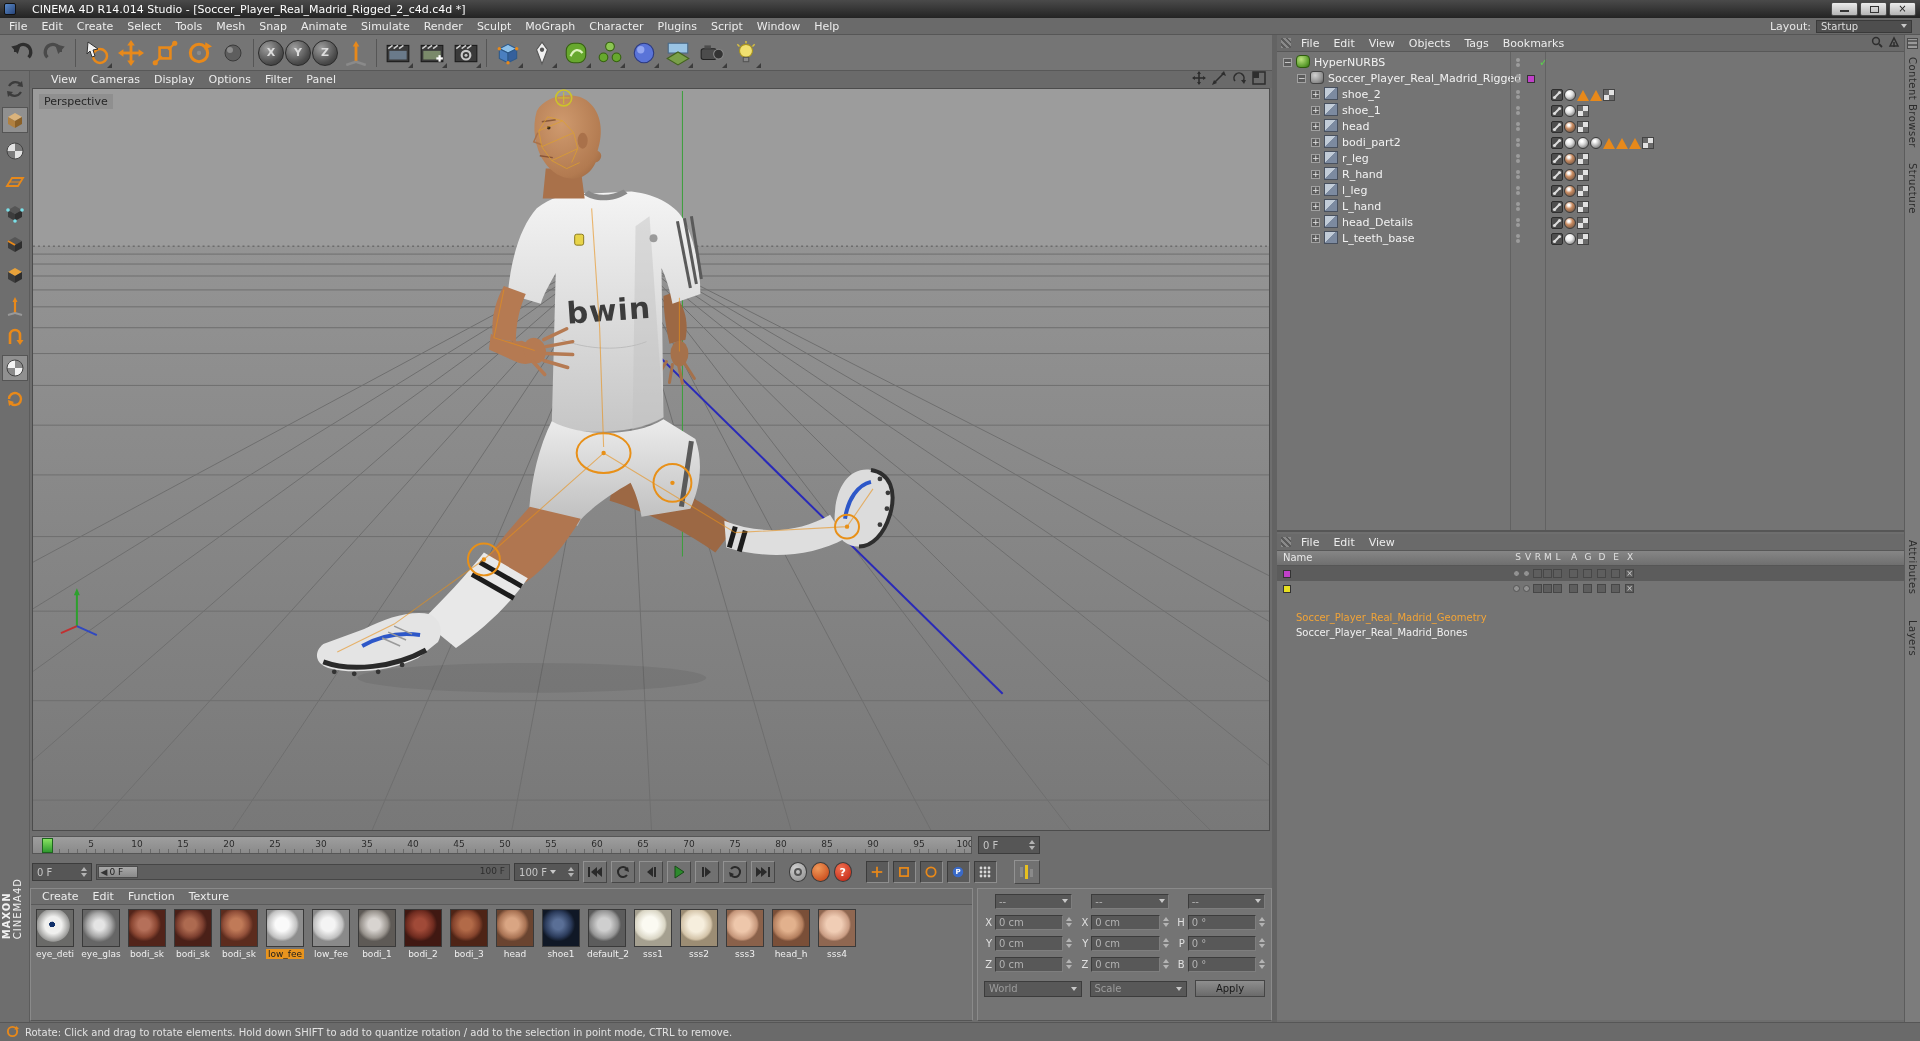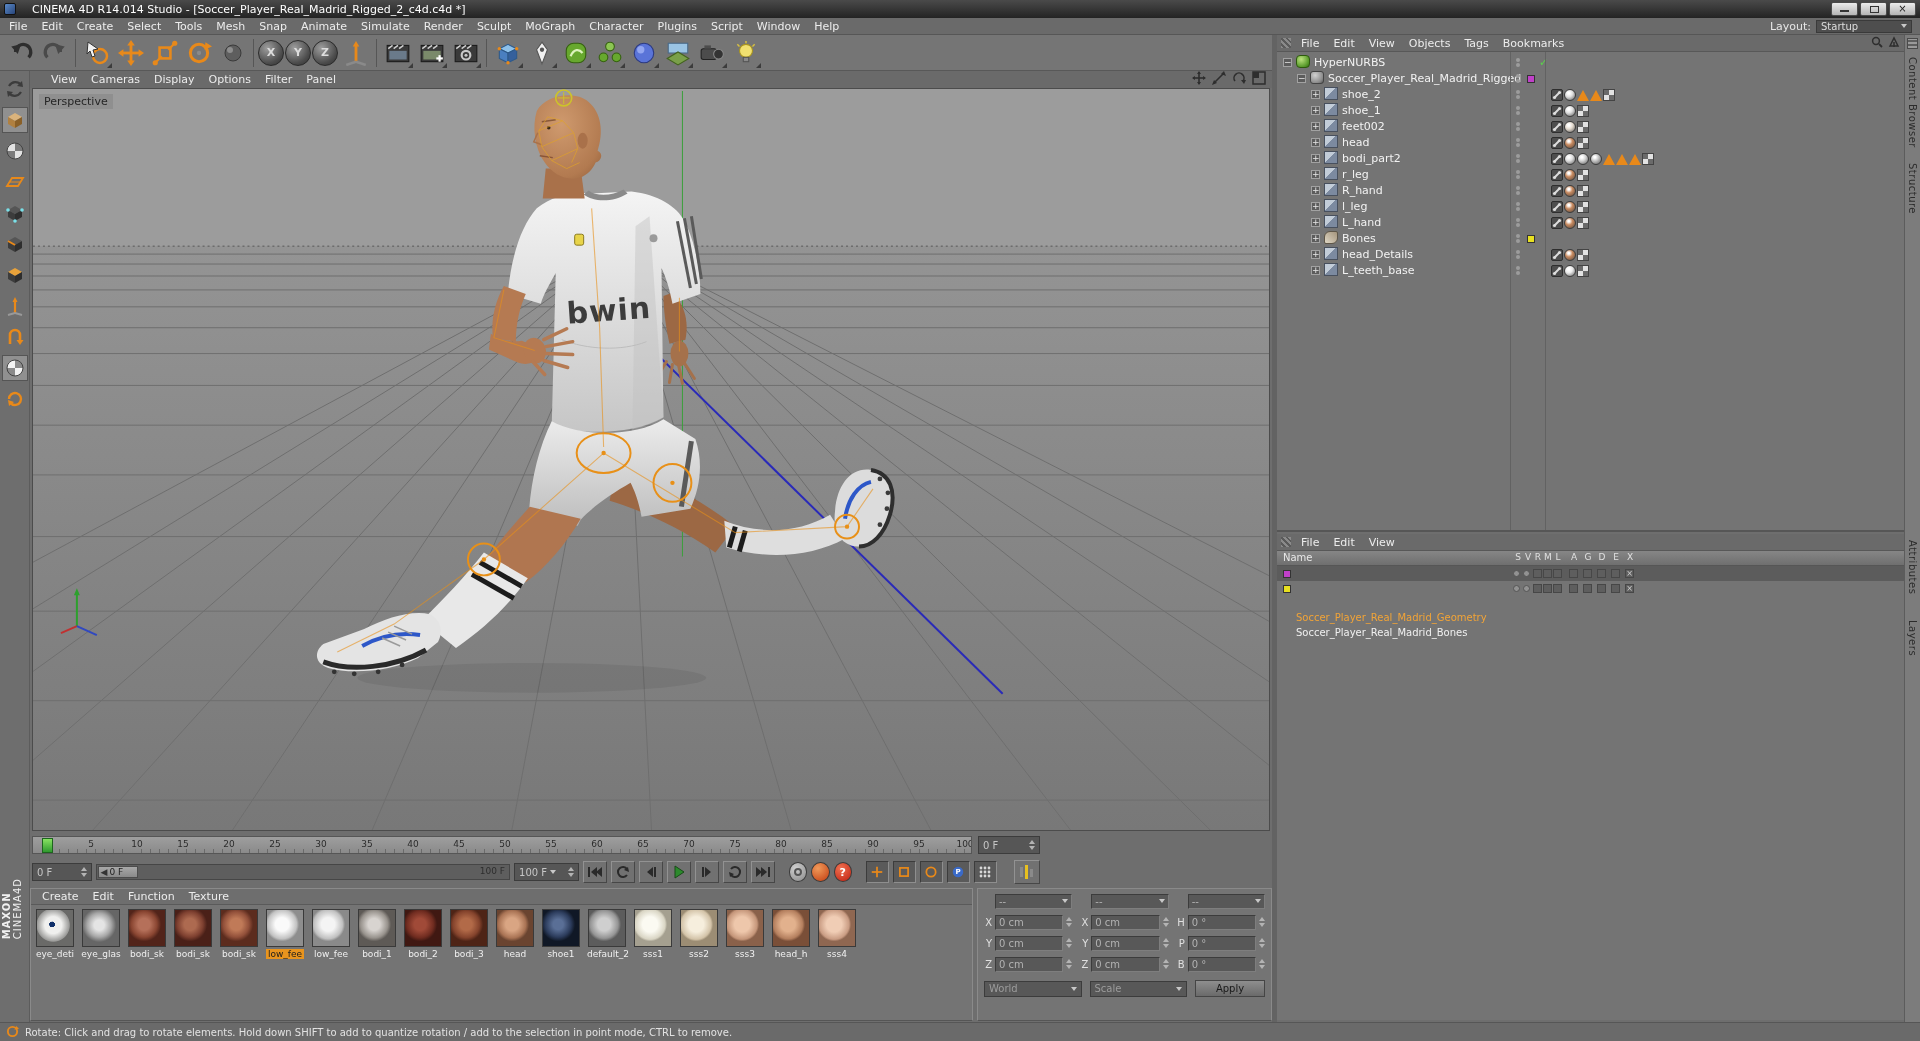--- a/index.html
+++ b/index.html
@@ -1036,34 +1036,20 @@
           <span class="tag tag-bone">
             <svg width="10" height="10" viewBox="0 0 10 10">
               <line x1="2.5" y1="7.5" x2="7.5" y2="2.5" stroke="#ddd" stroke-width="2"></line>
               <circle cx="2.5" cy="7.5" r="1.6" fill="#ddd"></circle>
               <circle cx="7.5" cy="2.5" r="1.6" fill="#ddd"></circle>
             </svg>
           </span>
           <span class="tag tag-sphere" style="background: radial-gradient(circle at 38% 32%, rgb(255, 255, 255) 0px, rgb(255, 255, 255) 10%, rgb(224, 224, 224) 40%, rgb(46, 46, 46) 120%);"></span>
           <span class="tag tag-checker"></span>
         </span></div>
-      <div class="om-row"><span class="om-indent" style="width: 30px;"></span><span class="om-exp">+</span><span class="om-icon oi-mesh"></span><span class="om-name">feet002</span><span class="om-dots">
-          <i></i>
-          <i></i>
-        </span><span class="om-tags">
-          <span class="tag tag-bone">
-            <svg width="10" height="10" viewBox="0 0 10 10">
-              <line x1="2.5" y1="7.5" x2="7.5" y2="2.5" stroke="#ddd" stroke-width="2"></line>
-              <circle cx="2.5" cy="7.5" r="1.6" fill="#ddd"></circle>
-              <circle cx="7.5" cy="2.5" r="1.6" fill="#ddd"></circle>
-            </svg>
-          </span>
-          <span class="tag tag-sphere" style="background: radial-gradient(circle at 38% 32%, rgb(255, 255, 255) 0px, rgb(255, 255, 255) 10%, rgb(230, 221, 210) 40%, rgb(46, 46, 46) 120%);"></span>
-          <span class="tag tag-checker"></span>
-        </span></div>
       <div class="om-row"><span class="om-indent" style="width: 30px;"></span><span class="om-exp">+</span><span class="om-icon oi-mesh"></span><span class="om-name">head</span><span class="om-dots">
           <i></i>
           <i></i>
         </span><span class="om-tags">
           <span class="tag tag-bone">
             <svg width="10" height="10" viewBox="0 0 10 10">
               <line x1="2.5" y1="7.5" x2="7.5" y2="2.5" stroke="#ddd" stroke-width="2"></line>
               <circle cx="2.5" cy="7.5" r="1.6" fill="#ddd"></circle>
               <circle cx="7.5" cy="2.5" r="1.6" fill="#ddd"></circle>
             </svg>
@@ -1139,24 +1125,20 @@
           <span class="tag tag-bone">
             <svg width="10" height="10" viewBox="0 0 10 10">
               <line x1="2.5" y1="7.5" x2="7.5" y2="2.5" stroke="#ddd" stroke-width="2"></line>
               <circle cx="2.5" cy="7.5" r="1.6" fill="#ddd"></circle>
               <circle cx="7.5" cy="2.5" r="1.6" fill="#ddd"></circle>
             </svg>
           </span>
           <span class="tag tag-sphere" style="background: radial-gradient(circle at 38% 32%, rgb(255, 255, 255) 0px, rgb(255, 255, 255) 10%, rgb(199, 138, 96) 40%, rgb(46, 46, 46) 120%);"></span>
           <span class="tag tag-checker"></span>
         </span></div>
-      <div class="om-row"><span class="om-indent" style="width: 30px;"></span><span class="om-exp">+</span><span class="om-icon oi-bone"></span><span class="om-name">Bones</span><span class="om-dots">
-          <i></i>
-          <i></i>
-        </span><span class="om-chip" style="background: rgb(232, 224, 32);"></span><span class="om-tags"></span></div>
       <div class="om-row"><span class="om-indent" style="width: 30px;"></span><span class="om-exp">+</span><span class="om-icon oi-mesh"></span><span class="om-name">head_Details</span><span class="om-dots">
           <i></i>
           <i></i>
         </span><span class="om-tags">
           <span class="tag tag-bone">
             <svg width="10" height="10" viewBox="0 0 10 10">
               <line x1="2.5" y1="7.5" x2="7.5" y2="2.5" stroke="#ddd" stroke-width="2"></line>
               <circle cx="2.5" cy="7.5" r="1.6" fill="#ddd"></circle>
               <circle cx="7.5" cy="2.5" r="1.6" fill="#ddd"></circle>
             </svg>

